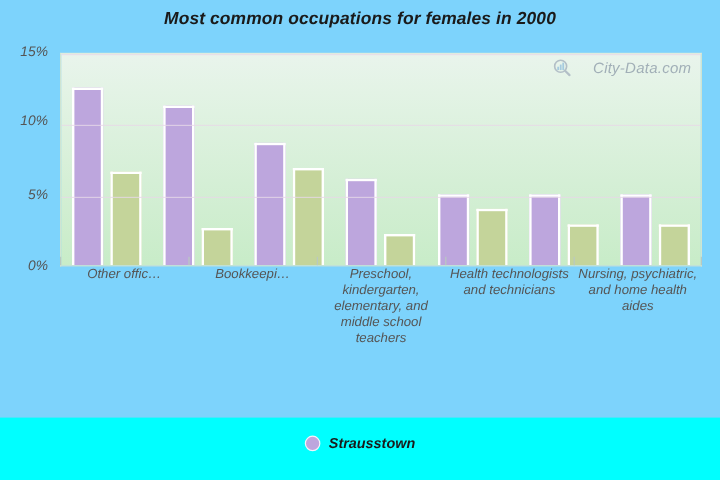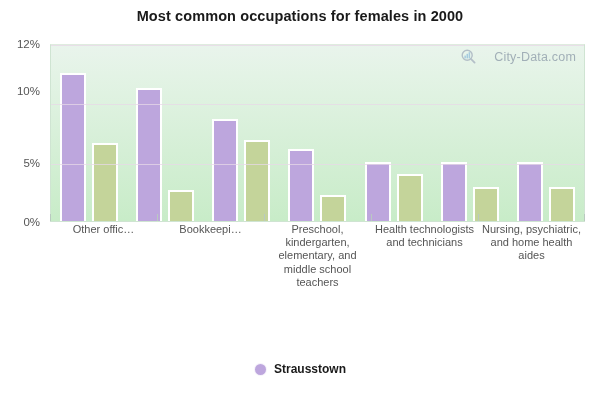--- a/index.html
+++ b/index.html
@@ -4,22 +4,23 @@
 <style>
   * { box-sizing: border-box; margin: 0; padding: 0; }
   html, body {
     width: 600px; height: 400px;
     background: #00ffff;
     font-family: "Liberation Sans", sans-serif;
     overflow: hidden;
   }
   #chart-root {
     position: relative;
-    width: 600px; height: 400px;
-    background: #ffffff;
+    width: 600px; height: 348px;
+    background: #7dd3fc;
+    font-style: italic;
   }
 
   
   .chart-title {
     position: absolute;
     top: 8px; left: 0; width: 600px;
     text-align: center;
     font-size: 14.5px;
     font-weight: bold;
     color: #1a1a1a;
@@ -156,22 +157,22 @@
 </head>
 <body>
 
 <div id="chart-root">
 
   <div class="chart-title">Most common occupations for females in 2000</div>
 
   <div class="y-axis">
       <div class="y-tick" style="top: 178px;">0%</div>
       <div class="y-tick" style="top: 118.667px;">5%</div>
-      <div class="y-tick" style="top: 47px; margin-left: 35px;">10%</div>
-      <div class="y-tick" style="top: 0px;">12%</div>
+      <div class="y-tick" style="top: 57px; margin-left: 35px;">10%</div>
+      <div class="y-tick" style="top: 0px;">15%</div>
     </div>
 
   <div class="plot-area">
     <div class="watermark">
       <svg width="15" height="15" viewBox="0 0 15 15" aria-hidden="true">
         <circle cx="6.2" cy="6.2" r="5.0" fill="none" stroke="#aebac4" stroke-width="1.4"></circle>
         <line x1="9.9" y1="9.9" x2="13.6" y2="13.6" stroke="#aebac4" stroke-width="1.8" stroke-linecap="round"></line>
         <rect x="3.4" y="6.6" width="1.5" height="2.8" fill="#9fc7de"></rect>
         <rect x="5.5" y="4.8" width="1.5" height="4.6" fill="#9fc7de"></rect>
         <rect x="7.6" y="3.2" width="1.5" height="6.2" fill="#9fc7de"></rect>

